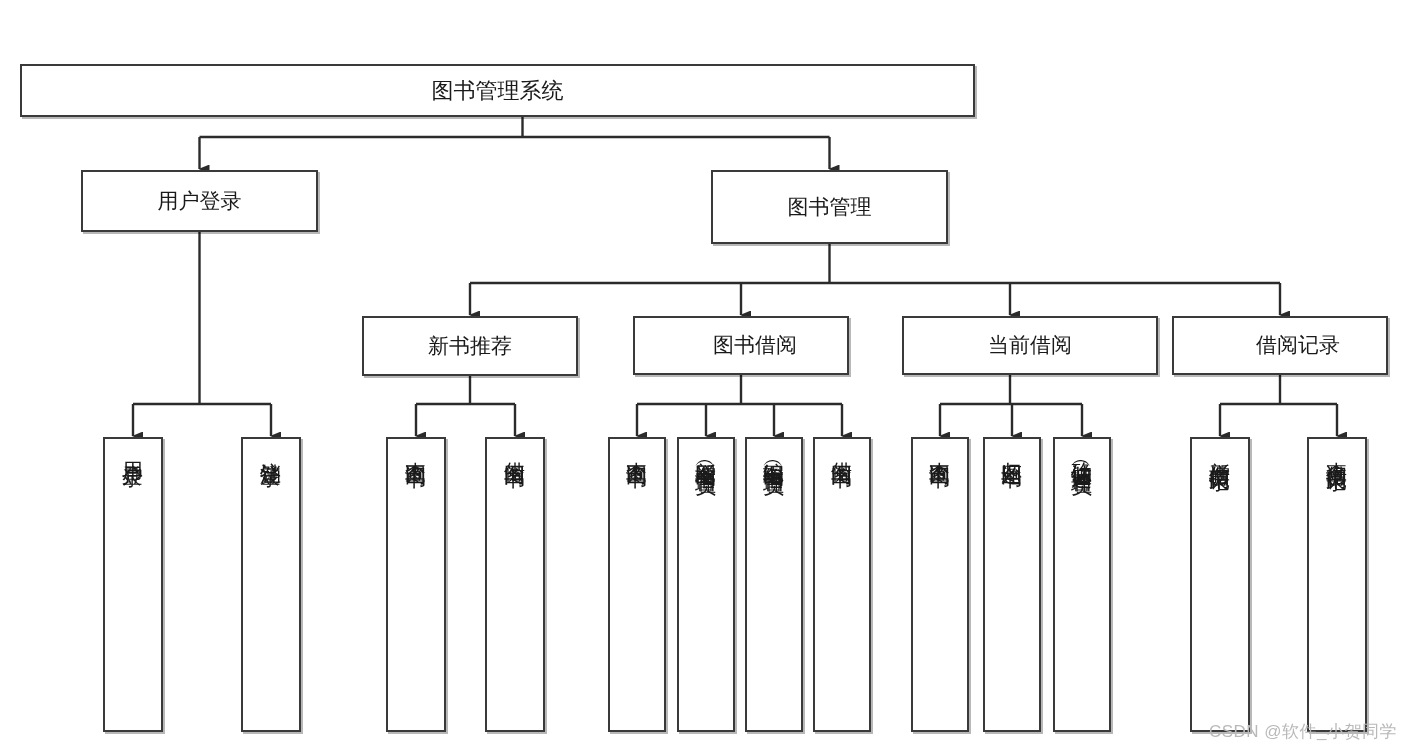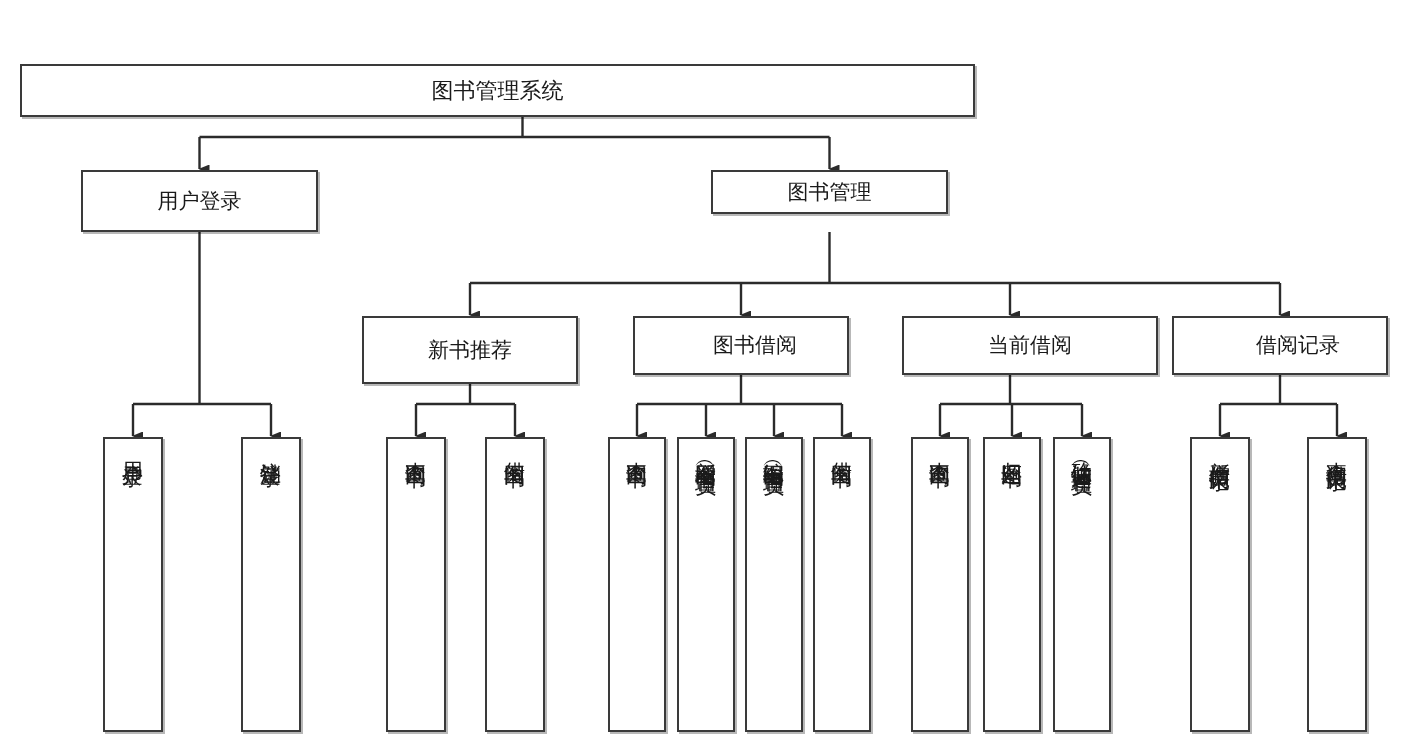--- a/index.html
+++ b/index.html
@@ -97,24 +97,24 @@
         <line x1="1337" y1="404" x2="1337" y2="436" stroke="#2b2b2b" stroke-width="2.4" marker-end="url(#arrowhead)"></line>
       </g>
   </svg>
   <div id="nodes-layer">
       <div class="node h root" style="left: 20px; top: 20px; width: 955px; height: 53px; margin-top: 44px;">
         <span class="lbl">图书管理系统</span>
       </div>
       <div class="node h" style="left: 81px; top: 170px; width: 237px; height: 62px;">
         <span class="lbl">用户登录</span>
       </div>
-      <div class="node h" style="left: 711px; top: 170px; width: 237px; height: 44px;">
+      <div class="node h" style="left: 711px; top: 170px; width: 237px; height: 74px;">
         <span class="lbl">图书管理</span>
       </div>
-      <div class="node h" style="left: 362px; top: 316px; width: 216px; height: 68px;">
+      <div class="node h" style="left: 362px; top: 316px; width: 216px; height: 60px;">
         <span class="lbl">新书推荐</span>
       </div>
       <div class="node h" style="left: 633px; top: 316px; width: 216px; height: 59px; padding-left: 28px;">
         <span class="lbl">图书借阅</span>
       </div>
       <div class="node h" style="left: 902px; top: 316px; width: 256px; height: 59px;">
         <span class="lbl">当前借阅</span>
       </div>
       <div class="node h" style="left: 1172px; top: 316px; width: 216px; height: 59px; padding-left: 36px;">
         <span class="lbl">借阅记录</span>
@@ -152,13 +152,14 @@
       <div class="node v" style="left: 1053px; top: 437px; width: 58px; height: 295px;">
         <span class="lbl">确认归还（管理员）</span>
       </div>
       <div class="node v" style="left: 1190px; top: 437px; width: 60px; height: 295px;">
         <span class="lbl">新增借阅记录</span>
       </div>
       <div class="node v" style="left: 1307px; top: 437px; width: 60px; height: 295px;">
         <span class="lbl">查询借阅记录</span>
       </div>
     </div>
+  <div class="watermark">CSDN @软件_小贺同学</div>
 </div>
 
 </body></html>

